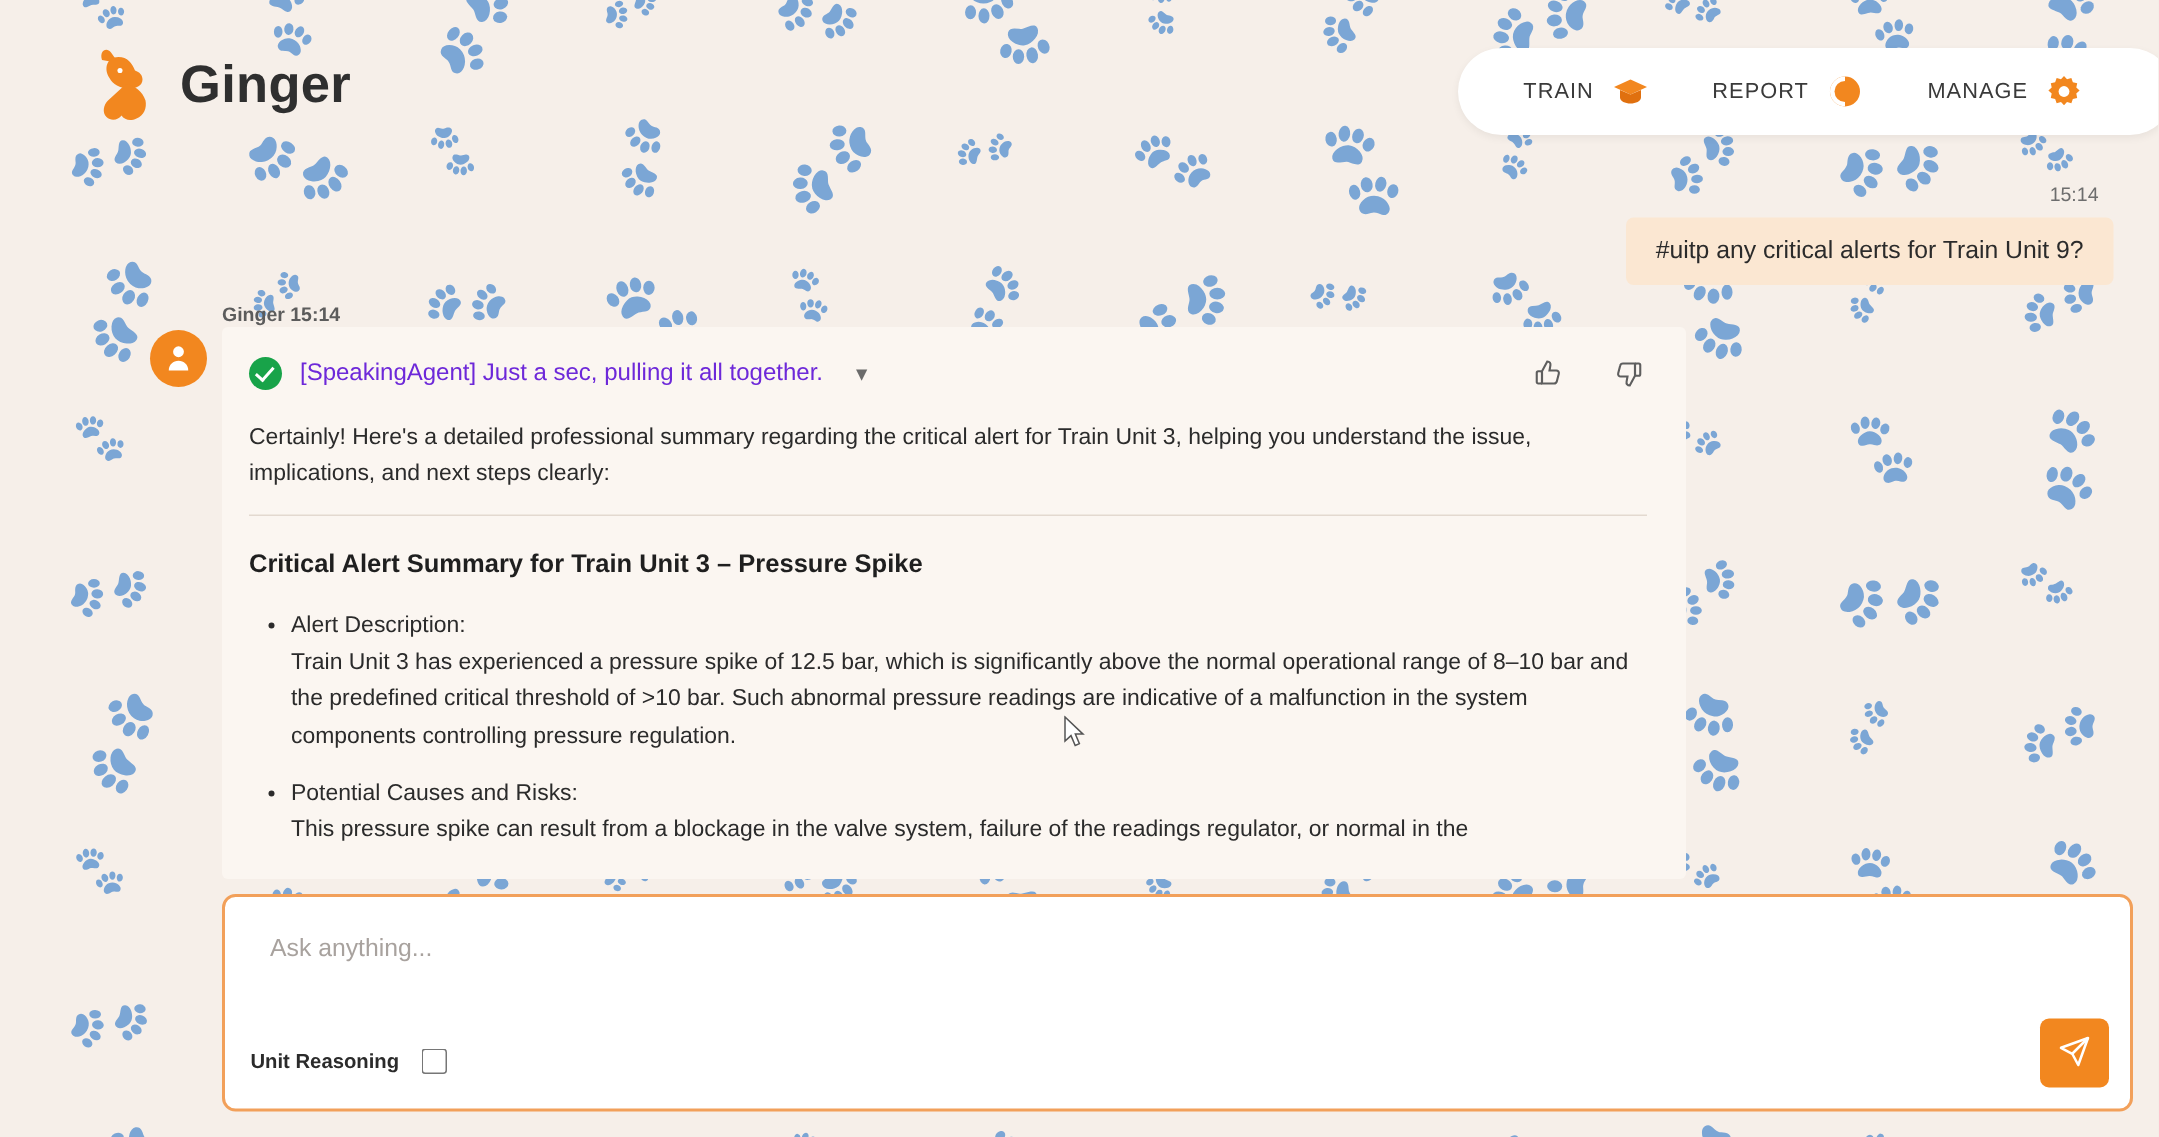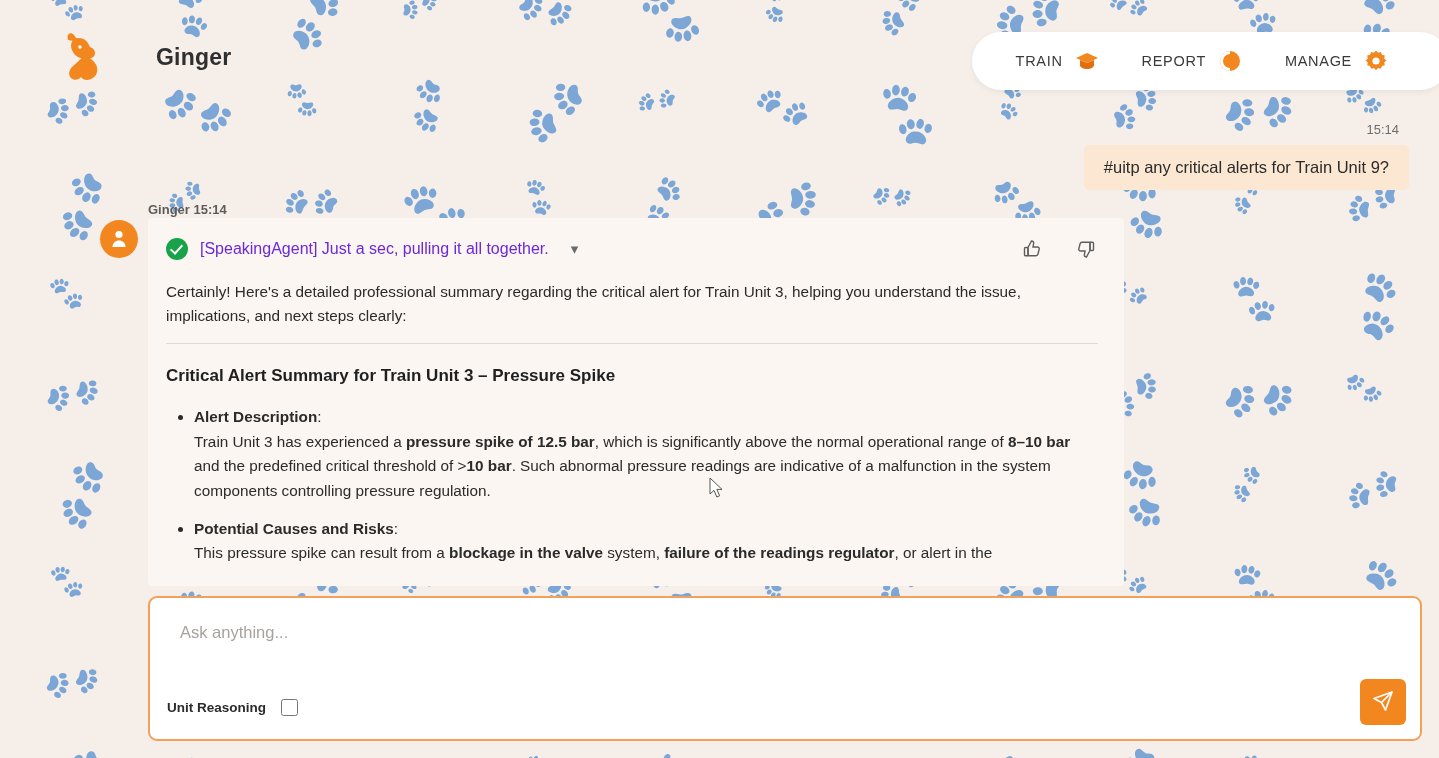--- a/index.html
+++ b/index.html
@@ -35,23 +35,22 @@
   .header {
     position: absolute; top: 0; left: 0; right: 0; height: 104px;
     z-index: 5;
   }
   .brand {
     position: absolute; left: 60px; top: 30px;
     display: flex; align-items: center; gap: 12px;
   }
   .brand-logo { width: 48px; height: 54px; position: relative; }
   .brand-name {
-    font-size: 23px; font-weight: bold; color: #2f2f2f;
+    font-size: 35px; font-weight: bold; color: #2f2f2f;
     letter-spacing: .2px;
-    margin-left: 36px;
   }
   .navpill {
     position: absolute; right: -10px; top: 32px;
     height: 58px;
     background: #ffffff;
     border-radius: 29px;
     display: flex; align-items: center; gap: 42px;
     padding: 0 60px 0 44px;
     box-shadow: 0 2px 6px rgba(0,0,0,.06);
   }
@@ -124,21 +123,21 @@
     font-size: 15.3px; line-height: 1.6; color: #2b2b2b;
   }
   .intro { margin: 0 0 14px 0; padding-right: 12px; }
   .rule { border: none; border-top: 1px solid #e3d9d0; margin: 14px 0 18px 0; }
   .ans-title {
     font-size: 17px; font-weight: bold; color: #1f1f1f; margin: 0 0 16px 0;
   }
   ul.bullets { margin: 0; padding-left: 28px; }
   ul.bullets li { margin-bottom: 14px; }
   ul.bullets li::marker { color: #2b2b2b; }
-  .b { font-weight: bold; }
+  .b { font-weight: normal; }
 
   
   .composer {
     position: absolute; left: 148px; bottom: 17px;
     width: 1274px; height: 145px;
     background: #ffffff;
     border: 2px solid #f2a05a;
     border-radius: 9px;
   }
   .composer-input {
@@ -362,21 +361,21 @@
           </svg>
         </span>
       </div>
 
       <div class="answer-body">
         <p class="intro">Certainly! Here's a detailed professional summary regarding the critical alert for Train Unit 3, helping you understand the issue, implications, and next steps clearly:</p>
         <hr class="rule">
         <p class="ans-title">Critical Alert Summary for Train Unit 3 – Pressure Spike</p>
         <ul class="bullets" id="bulletList">
             <li><span class="b">Alert Description</span>:<br><span>Train Unit 3 has experienced a </span><span class="b">pressure spike of 12.5 bar</span><span>, which is significantly above the normal operational range of </span><span class="b">8–10 bar</span><span> and the predefined critical threshold of &gt;</span><span class="b">10 bar</span><span>. Such abnormal pressure readings are indicative of a malfunction in the system components controlling pressure regulation.</span></li>
-            <li><span class="b">Potential Causes and Risks</span>:<br><span>This pressure spike can result from a </span><span class="b">blockage in the valve</span><span> system, </span><span class="b">failure of the readings regulator</span><span>, or alert in the</span></li>
+            <li><span class="b">Potential Causes and Risks</span>:<br><span>This pressure spike can result from a </span><span class="b">blockage in the valve</span><span> system, </span><span class="b">failure of the readings regulator</span><span>, or normal in the</span></li>
           </ul>
       </div>
     </div>
 
     <span class="cursor">
       <svg width="16" height="22" viewBox="0 0 16 22">
         <path d="M1 1 L1 17 L5 13.4 L7.8 20 L10.6 18.8 L7.9 12.4 L13 12.4 z" fill="#ffffff" stroke="#555" stroke-width="1"></path>
       </svg>
     </span>
 

